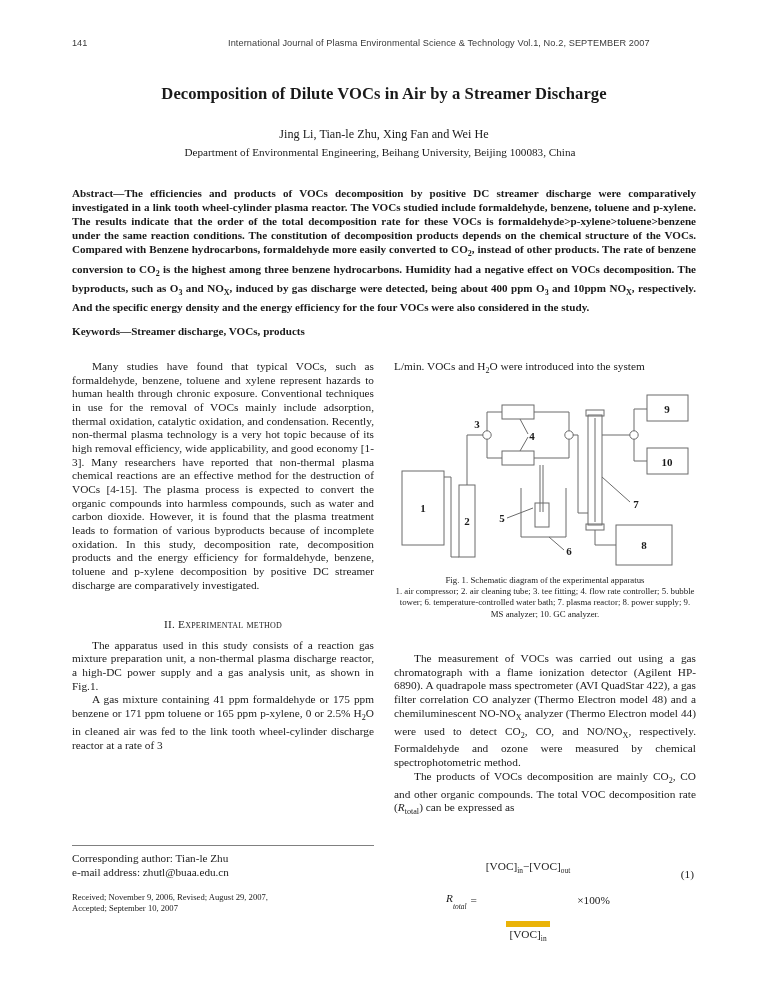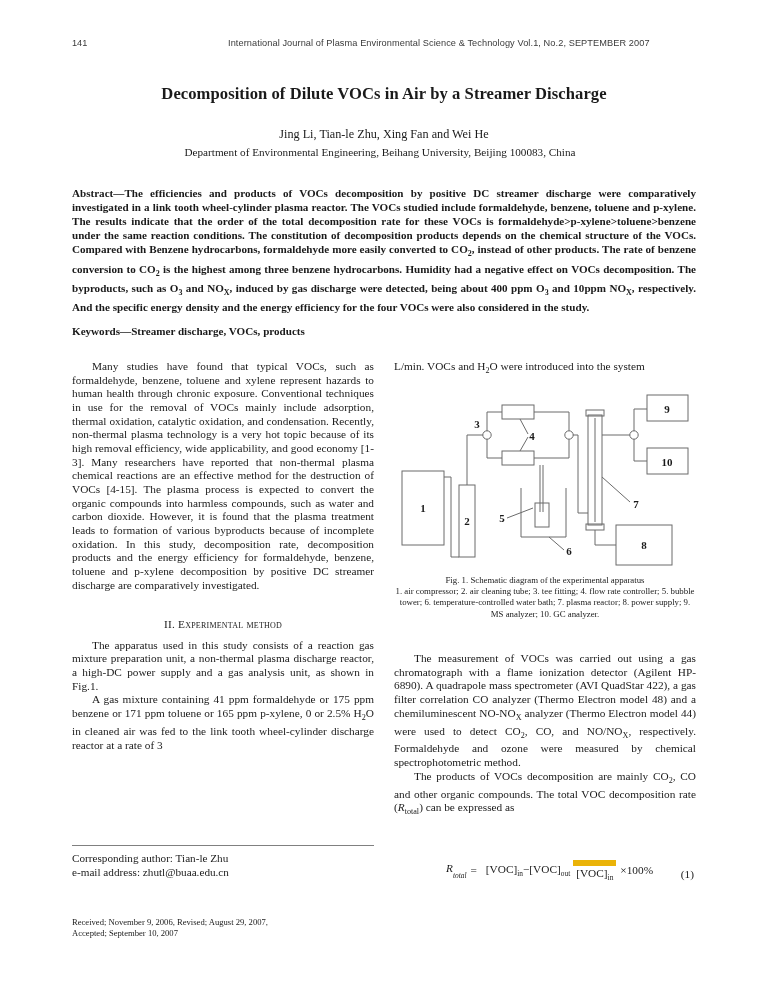--- a/index.html
+++ b/index.html
@@ -140,21 +140,20 @@
     font-size: 11.2px;
     line-height: 14px;
   }
   .received {
     position: absolute;
     left: 72px;
     top: 892px;
     width: 310px;
     font-size: 8.6px;
     line-height: 11.2px;
-    margin-top: 25px;
   }
 
   
   .figure-wrap {
     position: absolute;
     left: 394px;
     top: 382px;
     width: 302px;
     height: 188px;
   }
@@ -191,23 +190,25 @@
   .eq-sub {
     font-size: 7.4px;
     font-style: italic;
     vertical-align: sub;
     position: relative;
     top: 3px;
   }
   .eq-eq { margin: 0 4px; }
   .frac {
     display: inline-flex;
+    flex-direction: column;
     align-items: center;
     vertical-align: middle;
     margin: 0 2px;
+    gap: 48px;
   }
   .frac-num {
     padding: 0 3px 1px 3px;
     white-space: nowrap;
   }
   .frac-den {
     border-top: 6px solid #eab308;
     padding: 1px 3px 0 3px;
     white-space: nowrap;
   }

